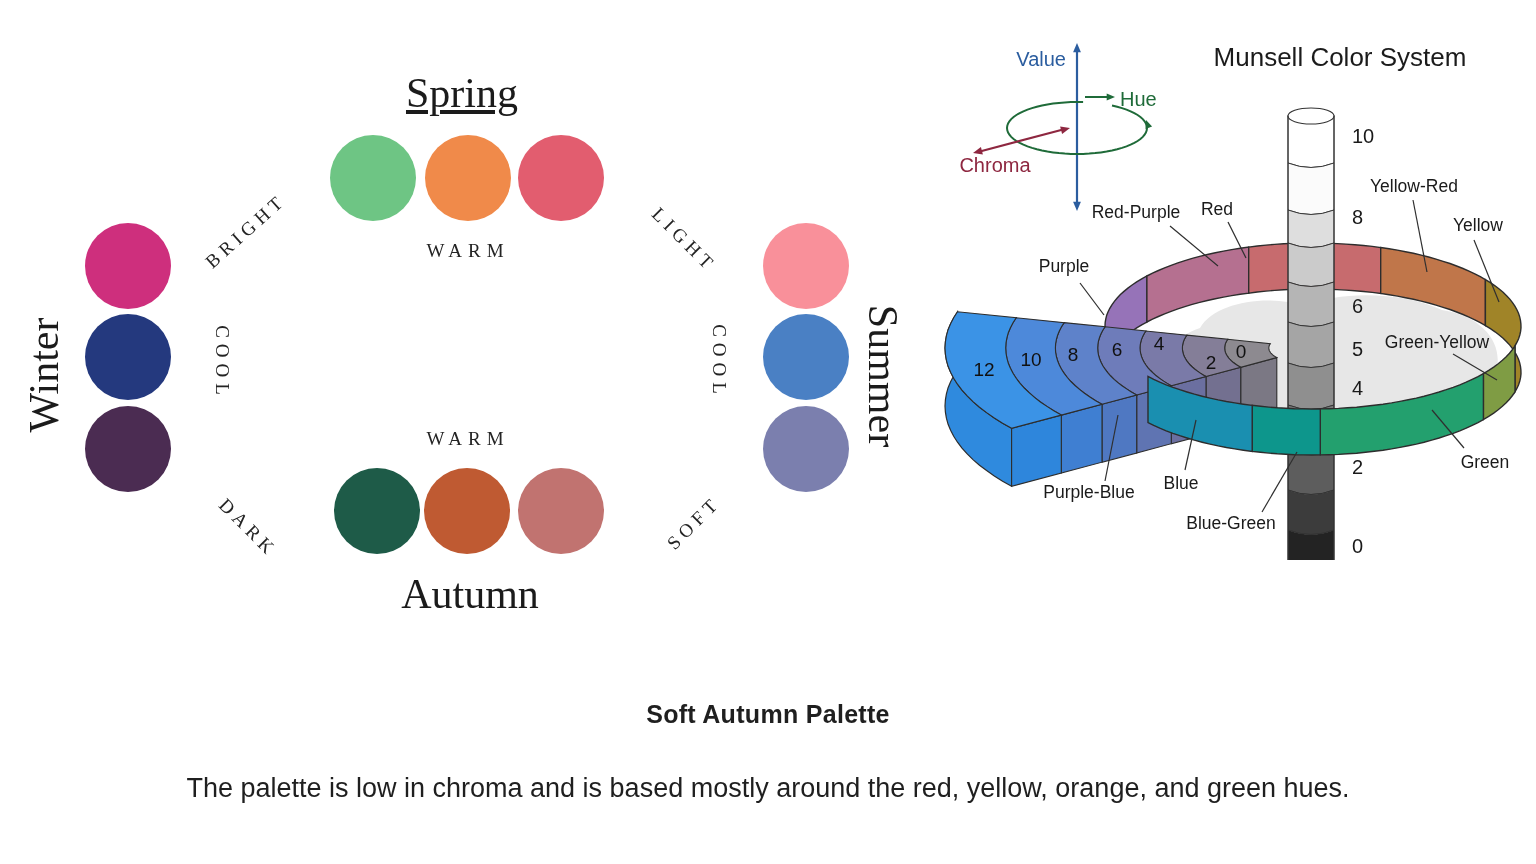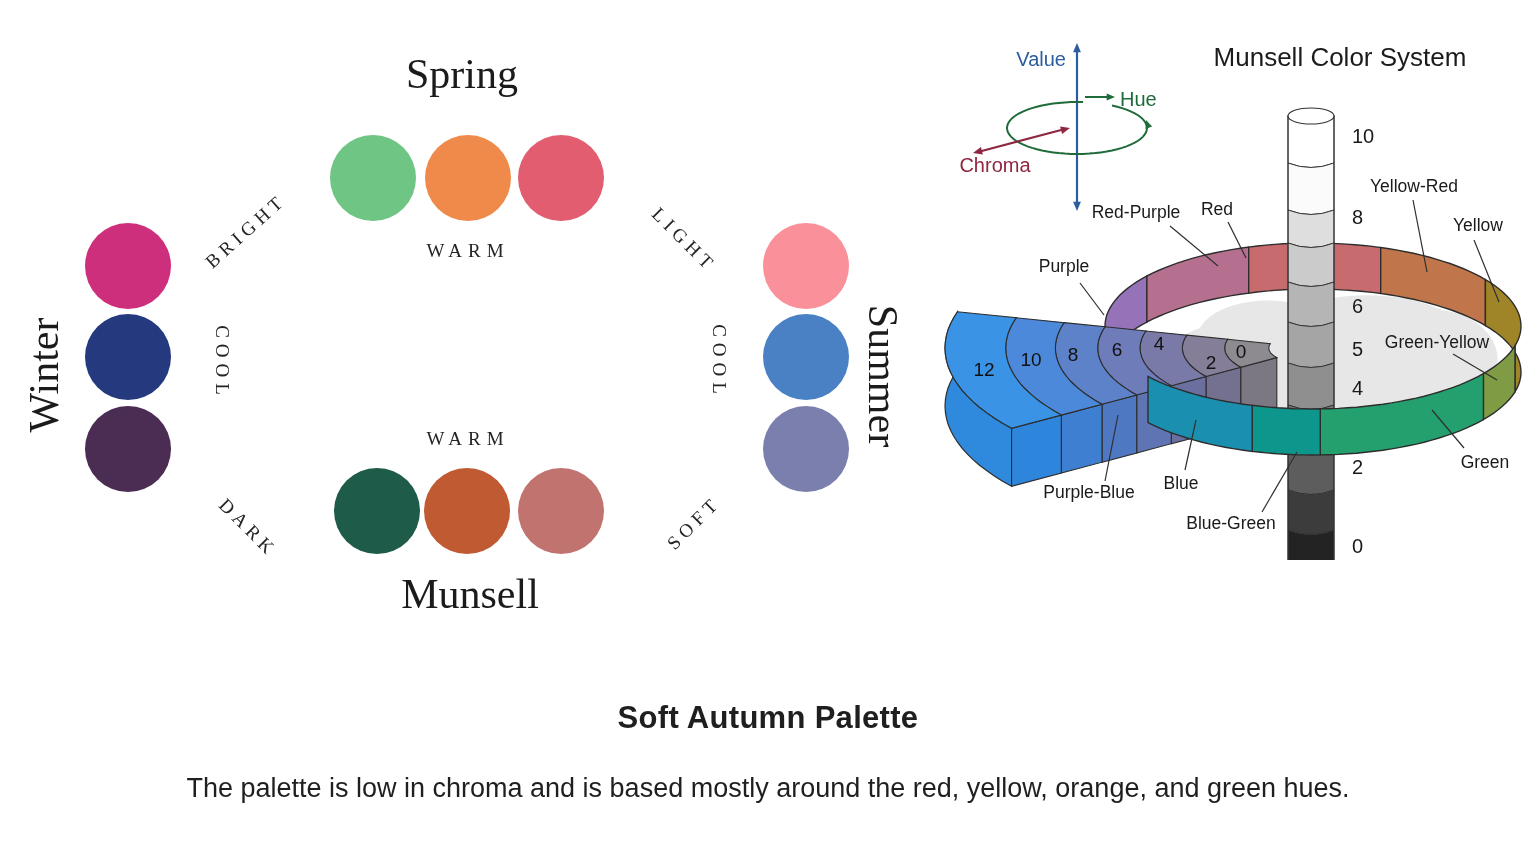--- a/index.html
+++ b/index.html
@@ -6,50 +6,50 @@
   #stage{position:relative;width:1536px;height:864px;background:#fff;overflow:hidden;
          font-family:"Liberation Sans",sans-serif;color:#1c1c1c;}
   .serif{font-family:"Liberation Serif","DejaVu Serif",serif;}
   .season-title{position:absolute;width:240px;text-align:center;font-size:42px;line-height:48px;color:#1b1b1b;}
   .axis-word{position:absolute;width:140px;text-align:center;font-size:19px;letter-spacing:6px;line-height:26px;color:#242424;}
   .arc-word{position:absolute;width:160px;text-align:center;font-size:19px;letter-spacing:5px;line-height:26px;color:#242424;}
   .dot{position:absolute;width:86px;height:86px;border-radius:50%;}
   .rot90{transform:rotate(90deg);}
   .rot-90{transform:rotate(-90deg);}
   .caption{position:absolute;left:0;width:1536px;text-align:center;color:#1f1f1f;}
-  #cap-title{top:700px;font-size:31px;font-weight:bold;letter-spacing:.3px;}
+  #cap-title{top:700px;font-size:25px;font-weight:bold;letter-spacing:.3px;}
   #cap-l1{top:737px;font-size:27px;}
   #cap-l2{top:773px;font-size:27px;text-align:center;}
   #munsell-svg{position:absolute;left:936px;top:30px;width:600px;height:530px;}
   svg text{font-family:"Liberation Sans",sans-serif;}
 </style>
 </head>
 <body>
 
 <div id="stage">
 
   <div>
-    <div class="season-title serif" style="left:342px;top:50px;">Spring</div>
+    <div class="season-title serif" style="left:342px;top:69px;text-decoration:underline;">Spring</div>
     <div class="dot" style="left: 330px; top: 135px; background: rgb(110, 197, 132);"></div>
     <div class="dot" style="left: 425px; top: 135px; background: rgb(240, 138, 74);"></div>
     <div class="dot" style="left: 518px; top: 135px; background: rgb(226, 93, 111);"></div>
     <div class="axis-word serif" style="left:398px;top:238px;">WARM</div>
 
     <div class="arc-word serif" style="left:166px;top:218px;transform:rotate(-42deg);">BRIGHT</div>
     <div class="arc-word serif" style="left:604px;top:227px;transform:rotate(45deg);">LIGHT</div>
     <div class="arc-word serif" style="left:168px;top:515px;transform:rotate(45deg);">DARK</div>
     <div class="arc-word serif" style="left:614px;top:510px;transform:rotate(-45deg);">SOFT</div>
 
     <div class="season-title serif rot-90" style="left:-76px;top:351px;">Winter</div>
     <div class="dot" style="left: 85px; top: 223px; background: rgb(206, 47, 125);"></div>
     <div class="dot" style="left: 85px; top: 314px; background: rgb(36, 57, 126);"></div>
     <div class="dot" style="left: 85px; top: 406px; background: rgb(75, 44, 82);"></div>
     <div class="axis-word serif rot90" style="left:152px;top:350px;">COOL</div>
 
-    <div class="season-title serif" style="left:350px;top:570px;">Munsell</div>
+    <div class="season-title serif" style="left:350px;top:570px;">Autumn</div>
     <div class="dot" style="left: 334px; top: 468px; background: rgb(30, 91, 72);"></div>
     <div class="dot" style="left: 424px; top: 468px; background: rgb(191, 90, 50);"></div>
     <div class="dot" style="left: 518px; top: 468px; background: rgb(193, 115, 112);"></div>
     <div class="axis-word serif" style="left:398px;top:426px;">WARM</div>
 
     <div class="season-title serif rot90" style="left:763px;top:352px;">Summer</div>
     <div class="dot" style="left: 763px; top: 223px; background: rgb(249, 144, 154);"></div>
     <div class="dot" style="left: 763px; top: 314px; background: rgb(74, 128, 196);"></div>
     <div class="dot" style="left: 763px; top: 406px; background: rgb(123, 127, 174);"></div>
     <div class="axis-word serif rot90" style="left:649px;top:349px;">COOL</div>

